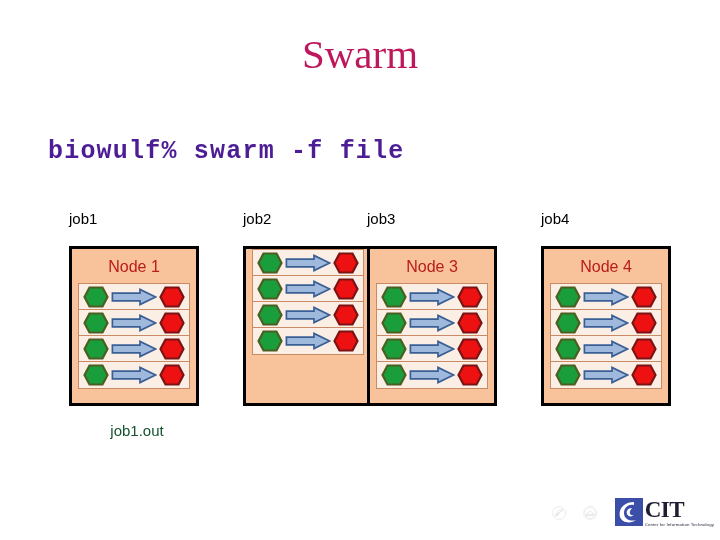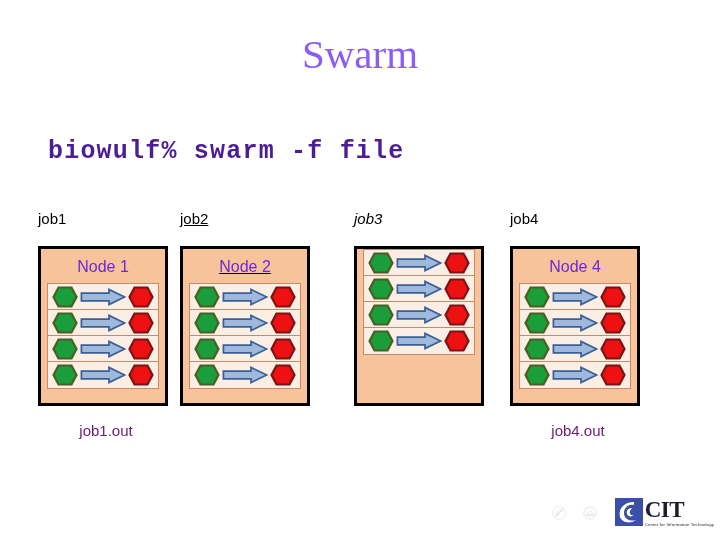--- a/index.html
+++ b/index.html
@@ -26,21 +26,21 @@
   
   #title {
     position: absolute;
     left: 0;
     top: 30px;
     width: 720px;
     text-align: center;
     font-family: "Liberation Serif", "DejaVu Serif", serif;
     font-size: 41px;
     line-height: 48px;
-    color: #8b5cf6;
+    color: #be185d;
     letter-spacing: 0px;
     white-space: nowrap;
   }
 
   
   #command-line {
     position: absolute;
     left: 48px;
     top: 136px;
     font-family: "Liberation Mono", "DejaVu Sans Mono", monospace;
@@ -50,24 +50,25 @@
     letter-spacing: 1.2px;
     color: #4c1d95;
     white-space: pre;
   }
 
   
   .column {
     position: absolute;
     top: 210px;
     width: 136px;
+    margin-left: 31px;
   }
   .col-1 { left: 38px; }
-  .col-2 { left: 180px; text-decoration: underline; }
-  .col-3 { left: 354px; font-style: italic; }
+  .col-2 { left: 212px; }
+  .col-3 { left: 336px; }
   .col-4 { left: 510px; }
 
   .job-label {
     font-family: "Liberation Sans", sans-serif;
     font-size: 15px;
     line-height: 18px;
     color: #000000;
     text-align: left;
     margin-bottom: 18px;
     height: 18px;
@@ -81,21 +82,21 @@
     height: 160px;
     background: #F8C39A;
     border: 3px solid #000000;
     box-sizing: border-box;
     padding: 0;
   }
   .node-title {
     font-family: "Liberation Sans", sans-serif;
     font-size: 16px;
     line-height: 20px;
-    color: #6d28d9;
+    color: #b91c1c;
     text-align: center;
     padding-top: 8px;
     padding-bottom: 6px;
     white-space: nowrap;
   }
   .node-inner {
     margin: 0 6px 6px 6px;
     border: 1px solid #C98B66;
     background: #FBEEE4;
     box-sizing: border-box;
@@ -124,21 +125,21 @@
     height: 18px;
     flex: 0 0 auto;
     display: block;
   }
 
   .out-label {
     margin-top: 16px;
     font-family: "Liberation Sans", sans-serif;
     font-size: 15px;
     line-height: 18px;
-    color: #701a75;
+    color: #14532d;
     text-align: center;
     white-space: nowrap;
   }
 
   
   #footer-logos {
     position: absolute;
     left: 552px;
     top: 492px;
     width: 162px;
@@ -246,21 +247,20 @@
             </svg>
         </div>
       </div>
     </div>
     <div class="out-label">job1.out</div>
   </div>
 
   <div class="column col-2">
     <div class="job-label">job2</div>
     <div class="node-box">
-      <div class="node-title">Node 2</div>
       <div class="node-inner">
         <div class="node-row">
           <svg class="hex" viewBox="0 0 26 22">
               <polygon points="6.5,1.5 19.5,1.5 24.5,11 19.5,20.5 6.5,20.5 1.5,11" fill="#1A9E3B" stroke="#4C5E22" stroke-width="2.2"></polygon>
             </svg>
           <svg class="arrow" viewBox="0 0 46 18">
               <polygon points="1.4,5.2 29,5.2 29,1.4 44.6,9 29,16.6 29,12.8 1.4,12.8" fill="#9FB9DC" stroke="#3A5F95" stroke-width="1.7" stroke-linejoin="miter"></polygon>
             </svg>
           <svg class="hex" viewBox="0 0 26 22">
               <polygon points="6.5,1.5 19.5,1.5 24.5,11 19.5,20.5 6.5,20.5 1.5,11" fill="#EE1111" stroke="#7A1414" stroke-width="2.2"></polygon>
@@ -299,20 +299,21 @@
               <polygon points="6.5,1.5 19.5,1.5 24.5,11 19.5,20.5 6.5,20.5 1.5,11" fill="#EE1111" stroke="#7A1414" stroke-width="2.2"></polygon>
             </svg>
         </div>
       </div>
     </div>
   </div>
 
   <div class="column col-3">
     <div class="job-label">job3</div>
     <div class="node-box">
+      <div class="node-title">Node 3</div>
       <div class="node-inner">
         <div class="node-row">
           <svg class="hex" viewBox="0 0 26 22">
               <polygon points="6.5,1.5 19.5,1.5 24.5,11 19.5,20.5 6.5,20.5 1.5,11" fill="#1A9E3B" stroke="#4C5E22" stroke-width="2.2"></polygon>
             </svg>
           <svg class="arrow" viewBox="0 0 46 18">
               <polygon points="1.4,5.2 29,5.2 29,1.4 44.6,9 29,16.6 29,12.8 1.4,12.8" fill="#9FB9DC" stroke="#3A5F95" stroke-width="1.7" stroke-linejoin="miter"></polygon>
             </svg>
           <svg class="hex" viewBox="0 0 26 22">
               <polygon points="6.5,1.5 19.5,1.5 24.5,11 19.5,20.5 6.5,20.5 1.5,11" fill="#EE1111" stroke="#7A1414" stroke-width="2.2"></polygon>
@@ -399,21 +400,20 @@
             </svg>
           <svg class="arrow" viewBox="0 0 46 18">
               <polygon points="1.4,5.2 29,5.2 29,1.4 44.6,9 29,16.6 29,12.8 1.4,12.8" fill="#9FB9DC" stroke="#3A5F95" stroke-width="1.7" stroke-linejoin="miter"></polygon>
             </svg>
           <svg class="hex" viewBox="0 0 26 22">
               <polygon points="6.5,1.5 19.5,1.5 24.5,11 19.5,20.5 6.5,20.5 1.5,11" fill="#EE1111" stroke="#7A1414" stroke-width="2.2"></polygon>
             </svg>
         </div>
       </div>
     </div>
-    <div class="out-label">job4.out</div>
   </div>
 
   <div id="footer-logos">
     <svg class="logo-faint" width="30" height="30" viewBox="0 0 30 30">
       <circle cx="15" cy="15" r="13.5" fill="none" stroke="#777" stroke-width="0.9"></circle>
       <path d="M7 20 C10 12, 16 7, 23 7 C19 10, 16 13, 13 19 Z" fill="none" stroke="#777" stroke-width="0.9"></path>
       <path d="M8 23 C12 16, 18 11, 24 10" fill="none" stroke="#777" stroke-width="0.9"></path>
       <path d="M10 12 C12 15, 12 18, 11 21" fill="none" stroke="#777" stroke-width="0.8"></path>
     </svg>
     <svg class="logo-faint" width="30" height="30" viewBox="0 0 30 30">

